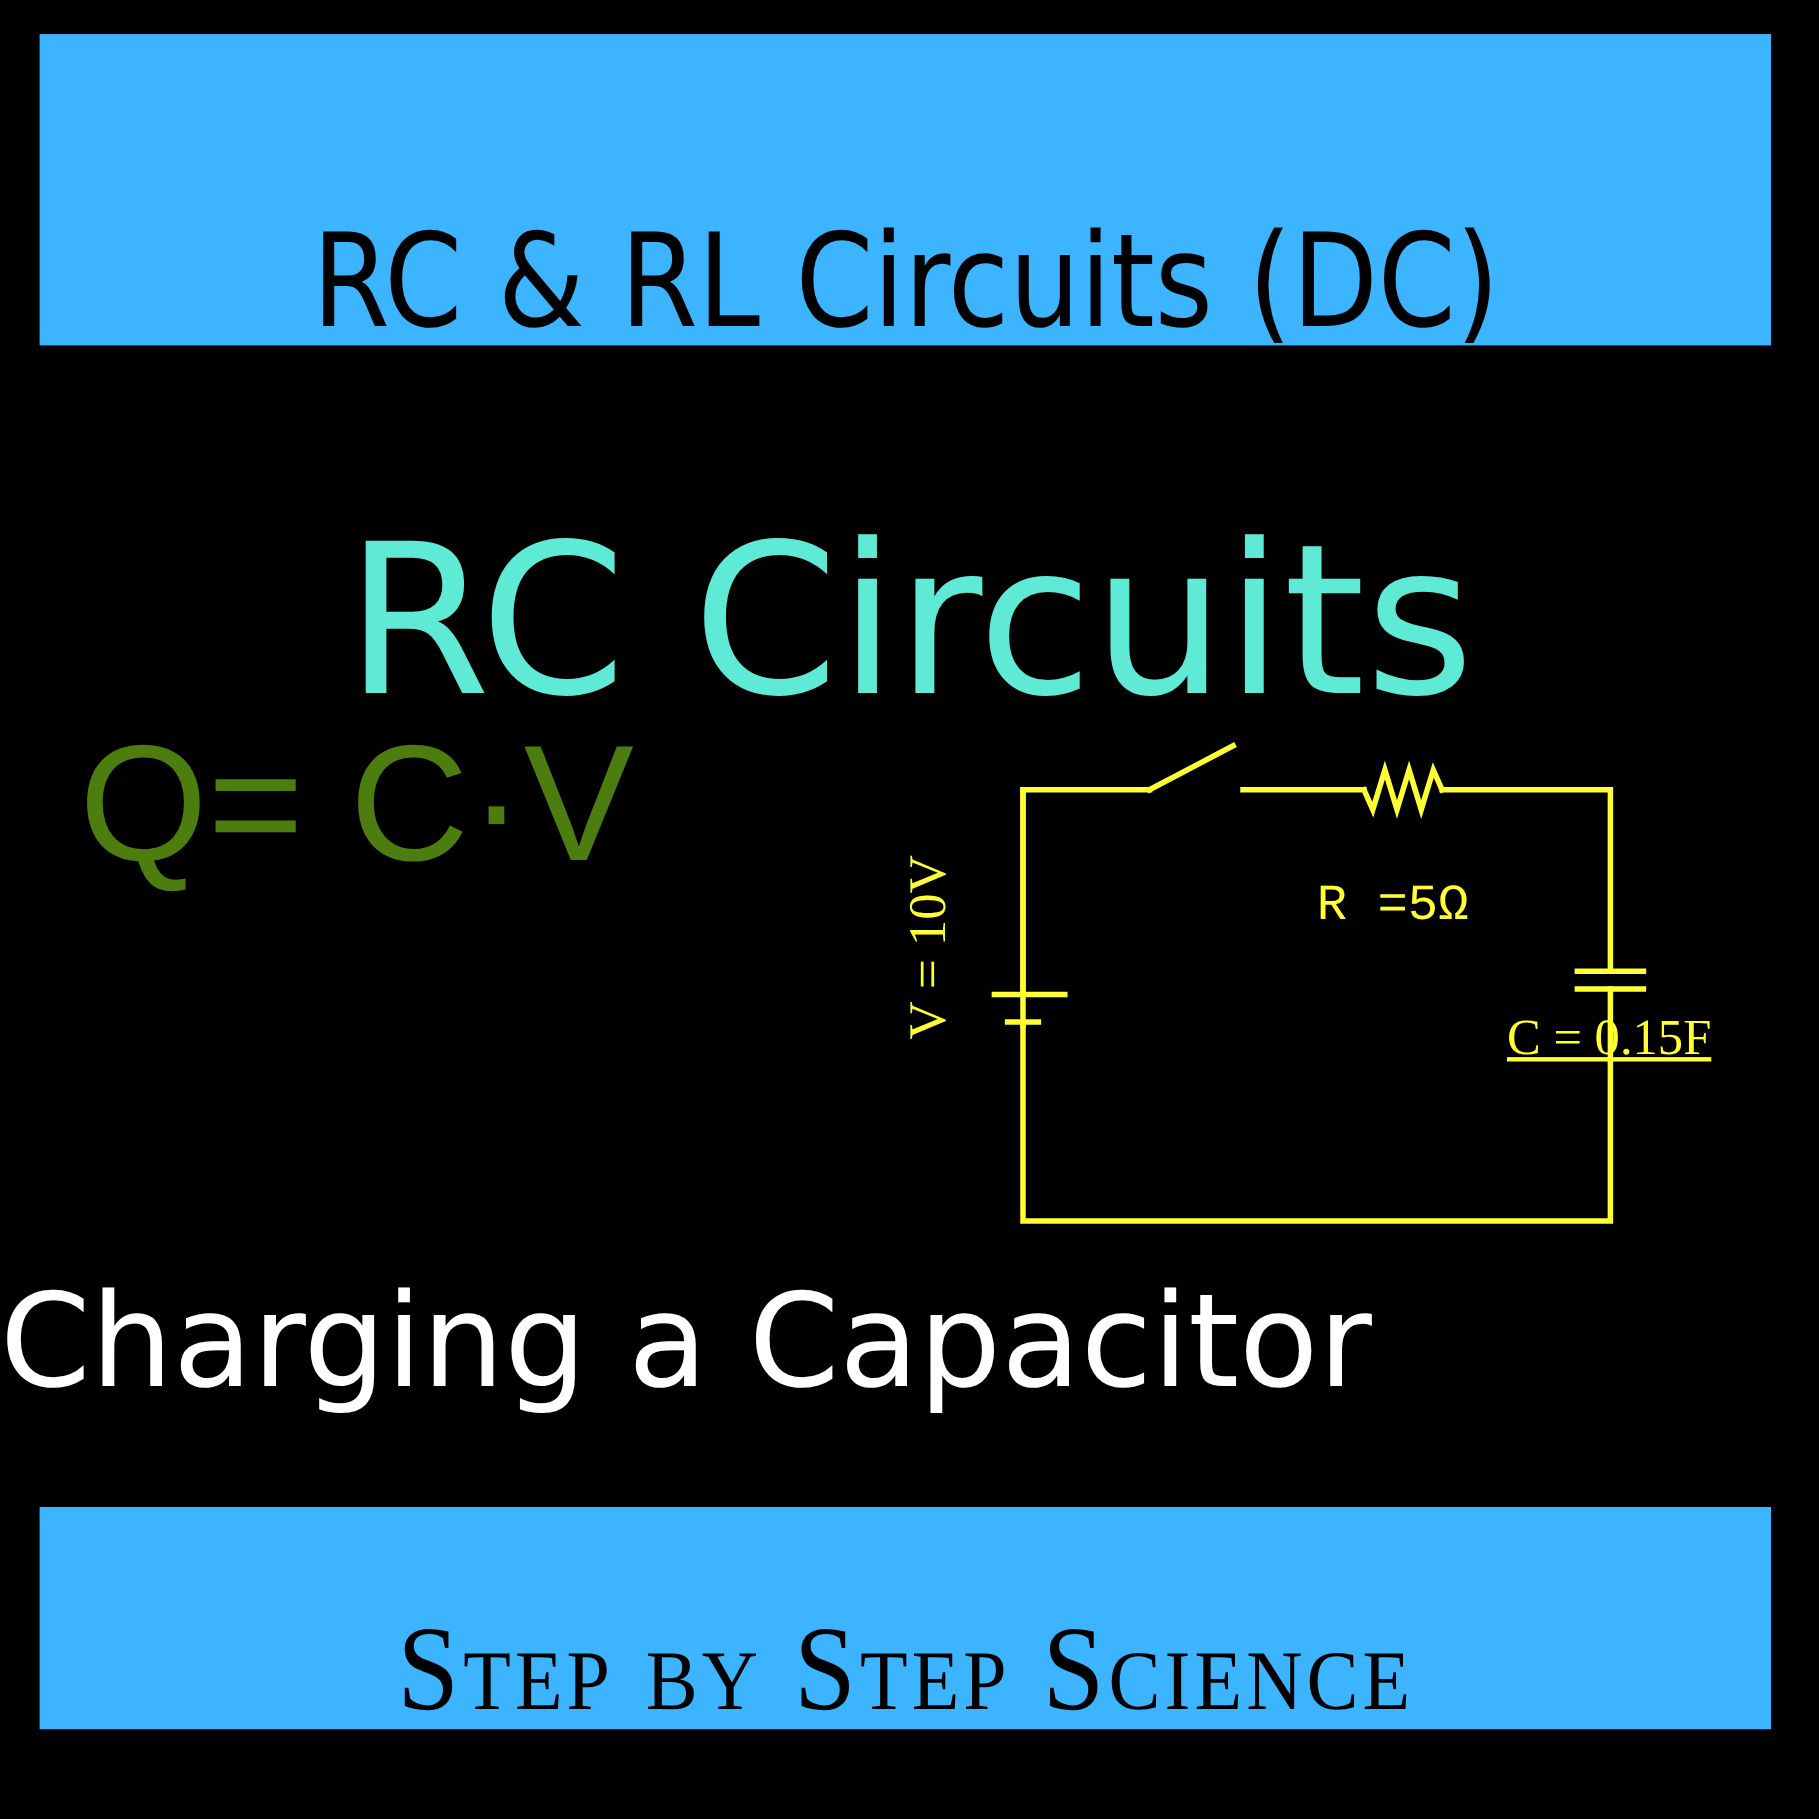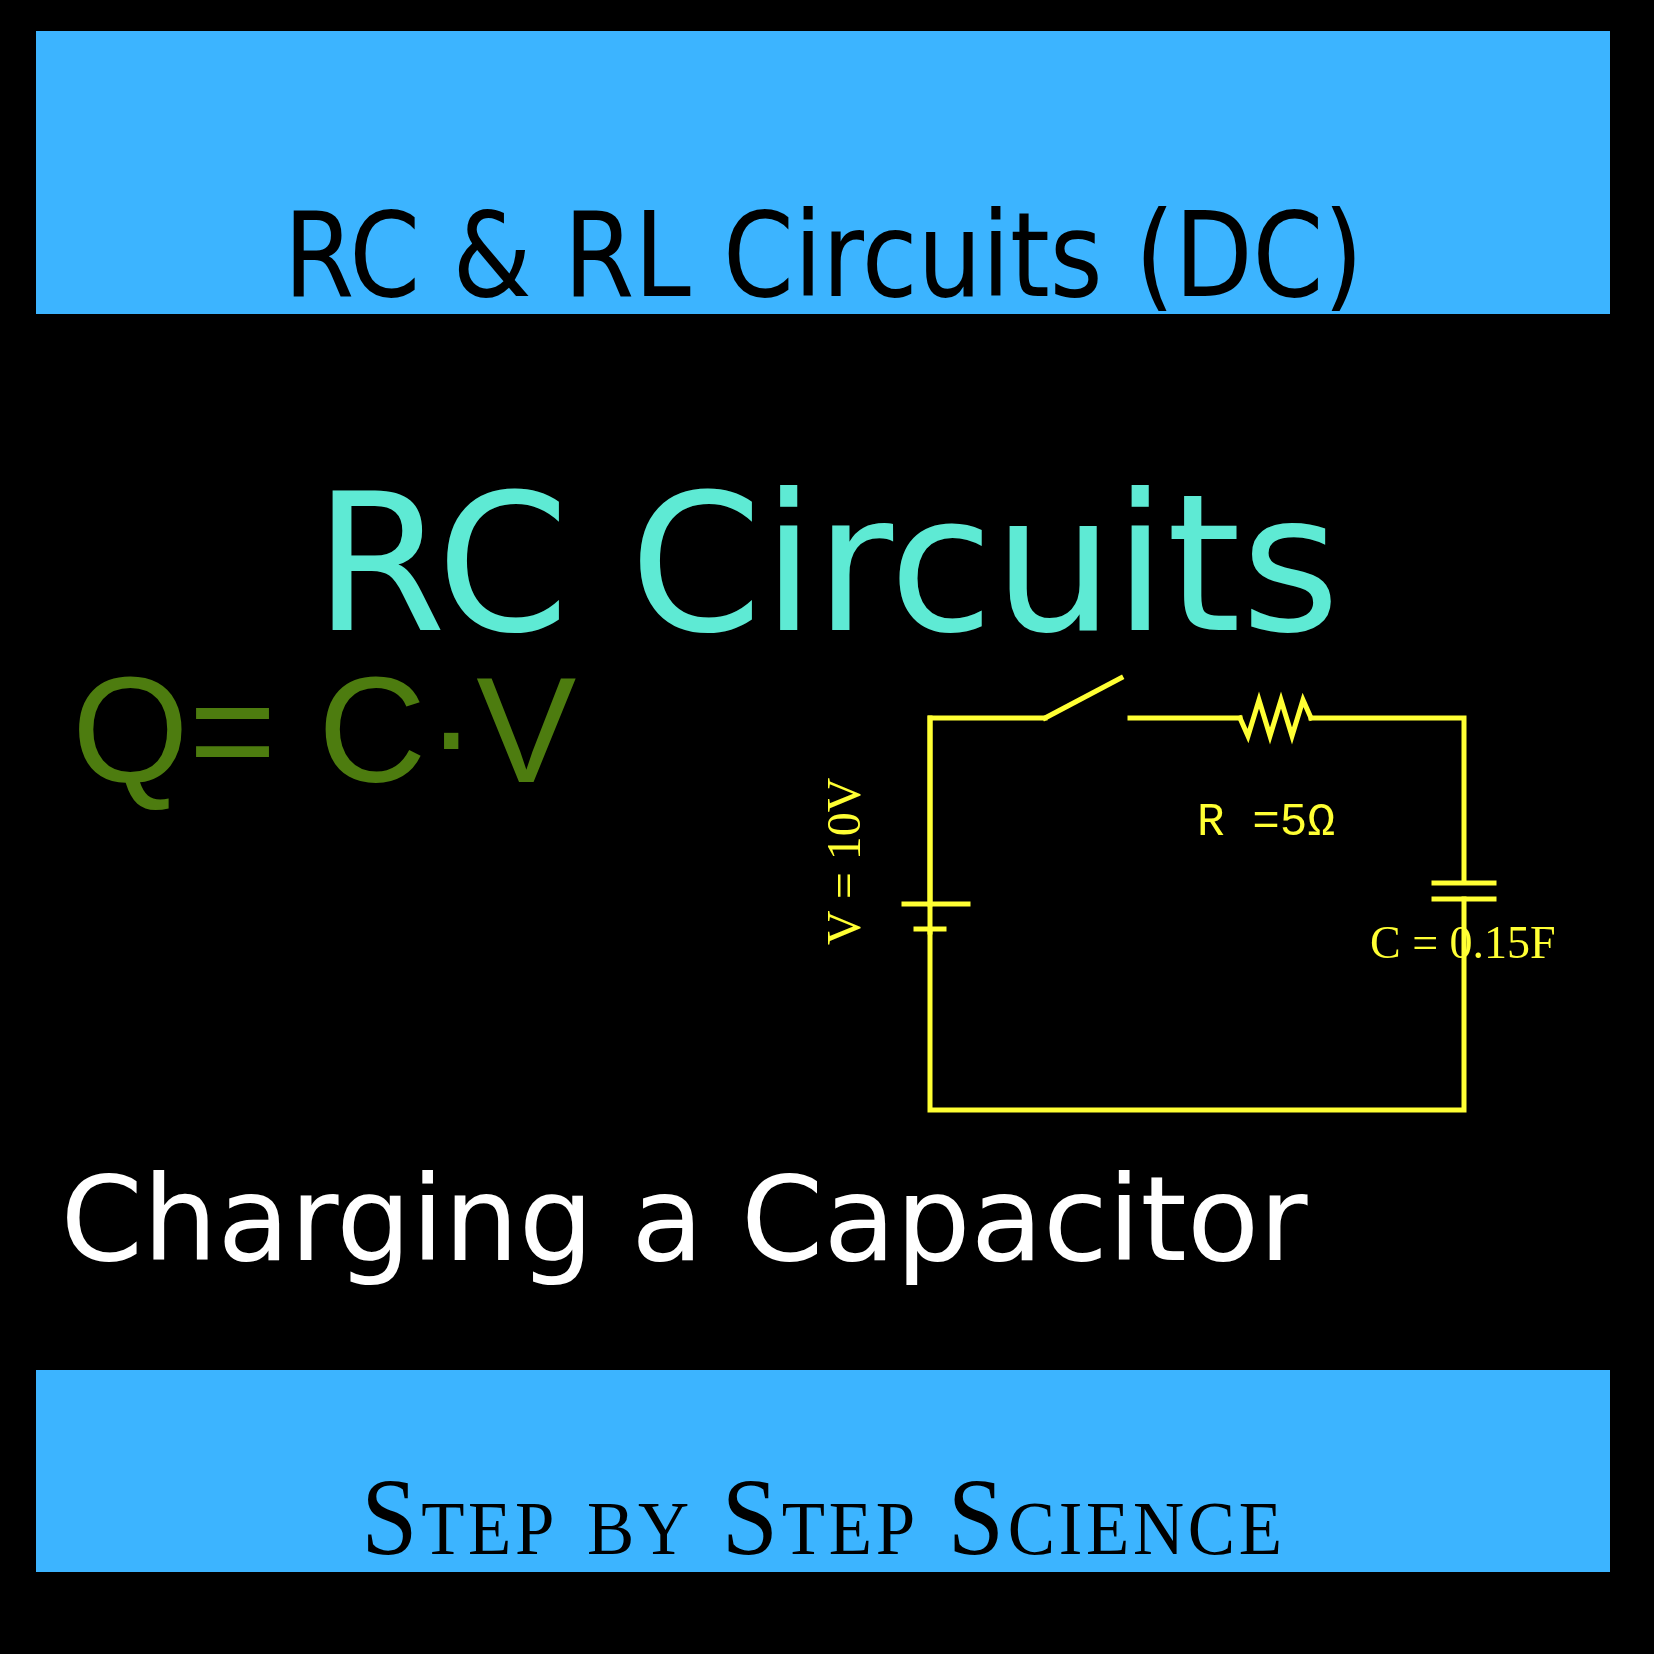--- a/index.html
+++ b/index.html
@@ -43,21 +43,21 @@
     text-align: center;
     color: #5eead4;
     font-family: "DejaVu Sans", sans-serif;
     font-size: 190px;
     line-height: 1;
     white-space: nowrap;
   }
   .subtitle {
     position: absolute;
     left: 0; width: 1368px; top: 1160px;
-    text-align: center;
+    text-align: left;
     color: #fff;
     font-family: "DejaVu Sans", sans-serif;
     font-size: 118px;
     line-height: 1;
     white-space: nowrap;
   }
   .formula {
     position: absolute;
     left: 72px; top: 655px;
     color: #4d7c0f;
@@ -72,21 +72,21 @@
     width: 824px; height: 480px;
   }
   .label {
     position: absolute;
     color: #ffff33;
     font-family: "Liberation Serif", serif;
     white-space: nowrap;
     line-height: 1;
   }
   .label-r { left: 1197px; top: 800px; font-size: 46px; font-family: Liberation Mono, monospace; }
-  .label-c { left: 1370px; top: 920px; font-size: 46px; }
+  .label-c { left: 1370px; top: 920px; font-size: 46px; text-decoration: underline; }
   .label-v {
     left: 820px; top: 945px;
     font-size: 48px;
     transform-origin: left top;
     transform: rotate(-90deg);
   }
 </style>
 </head>
 <body>
 

